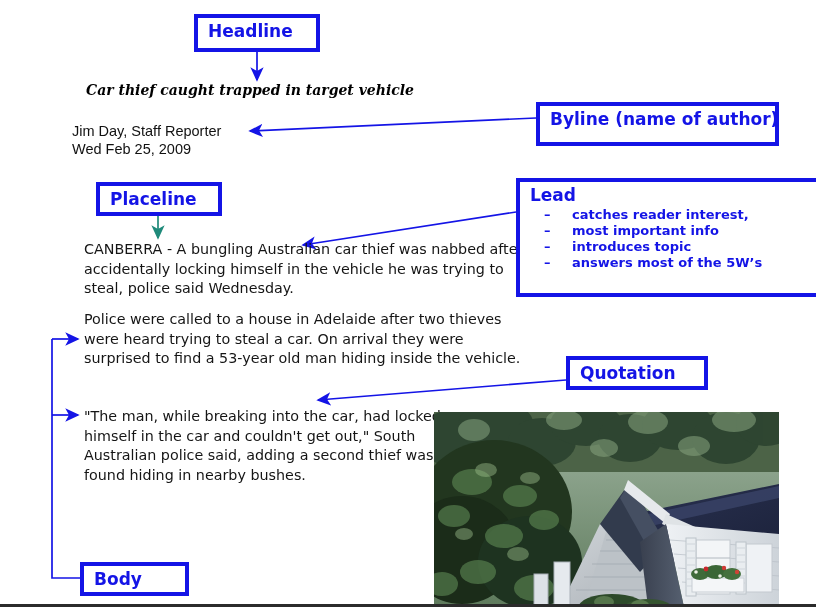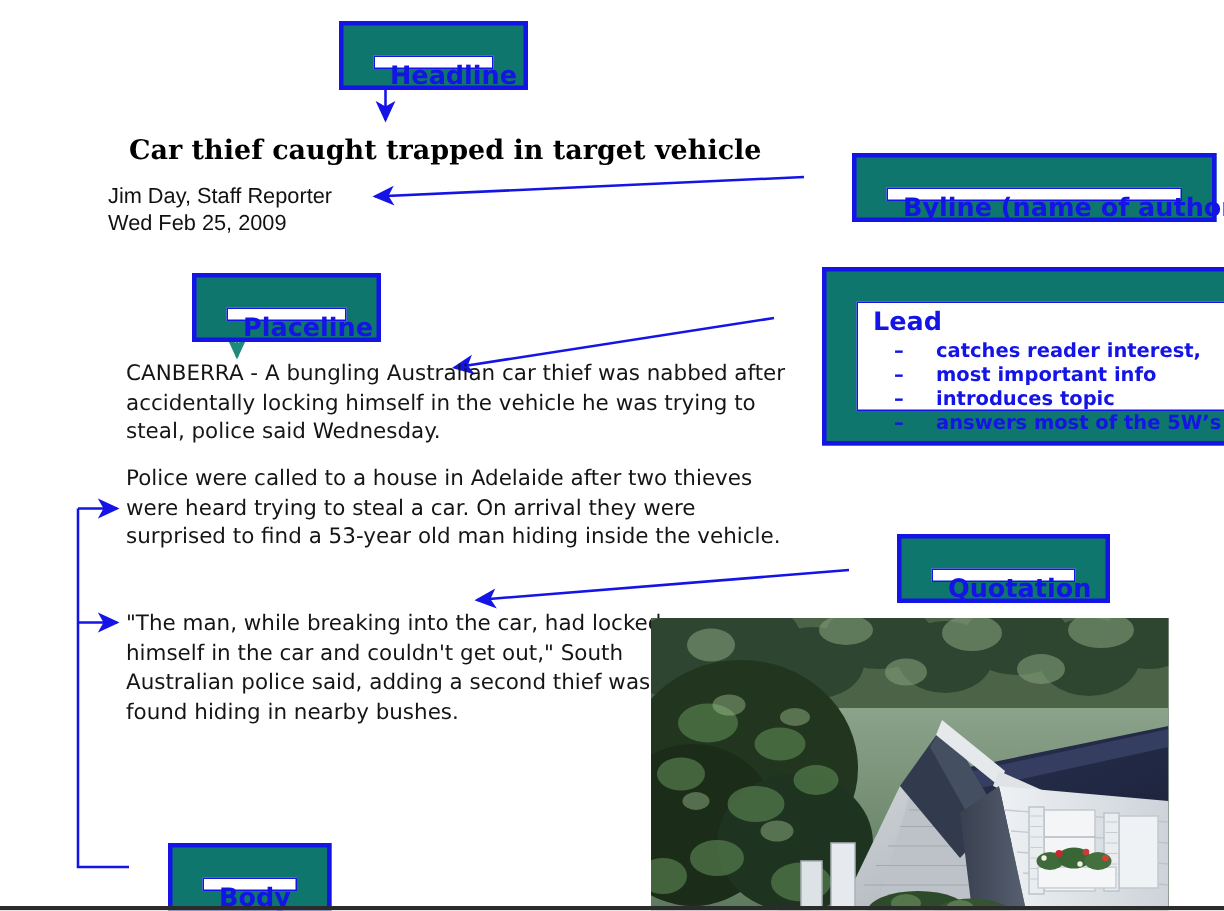--- a/index.html
+++ b/index.html
@@ -15,24 +15,23 @@
     width: 816px;
     height: 607px;
     overflow: hidden;
     background: #ffffff;
   }
 
   
   .callout {
     position: absolute;
     box-sizing: border-box;
-    background: #0f766e;
+    background: #eab308;
     border: 3px solid #1414e6;
-    padding: 20px;
-    margin-left: 32px;
+    padding: 0;
   }
   .callout-inner {
     box-sizing: border-box;
     width: 100%;
     height: 100%;
     border: 1px solid #1414e6;
     background: #ffffff;
     padding: 3px 10px 4px 10px;
   }
   .callout .title {
@@ -59,27 +58,28 @@
   .callout li .dash {
     position: absolute;
     left: 0;
     top: 0;
   }
 
   
   .headline {
     position: absolute;
     left: 86px;
-    top: 90px;
+    top: 79px;
     font-family: "DejaVu Serif", serif;
     font-weight: bold;
-    font-size: 18px;
+    font-size: 14px;
     line-height: 22px;
     color: #000000;
     white-space: nowrap;
+    font-style: italic;
   }
   .byline {
     position: absolute;
     left: 72px;
     top: 122px;
     font-family: "Liberation Sans", sans-serif;
     font-size: 14.5px;
     line-height: 18px;
     color: #111111;
   }

